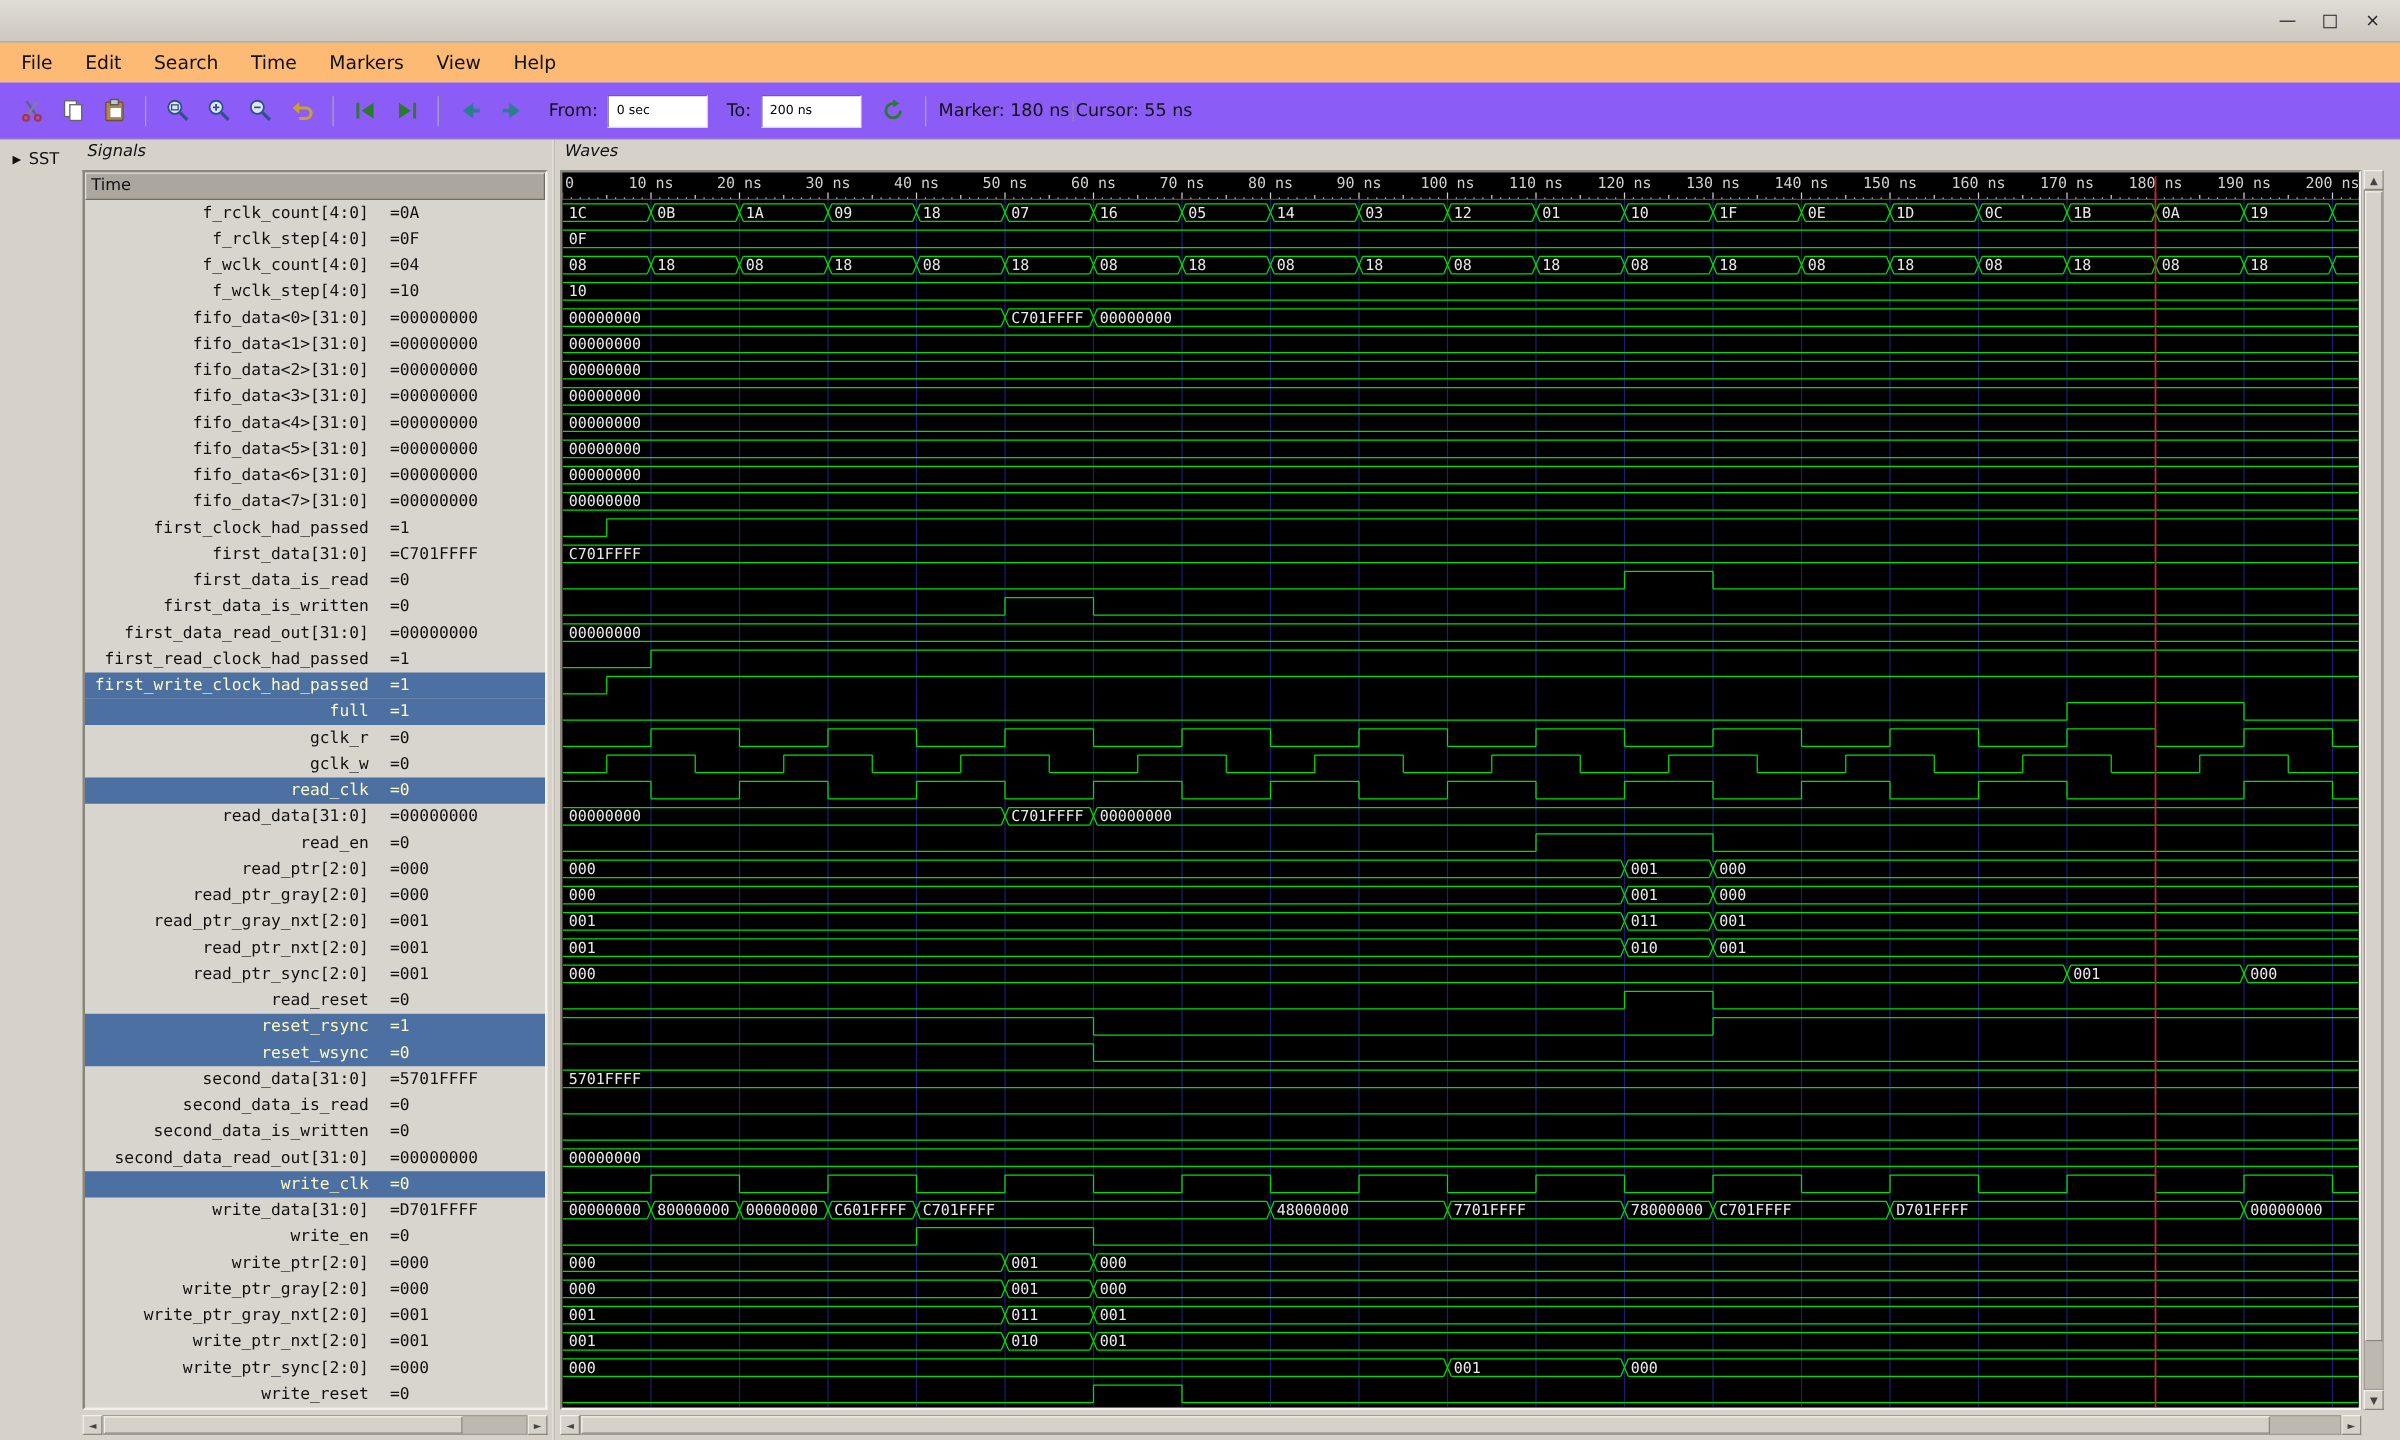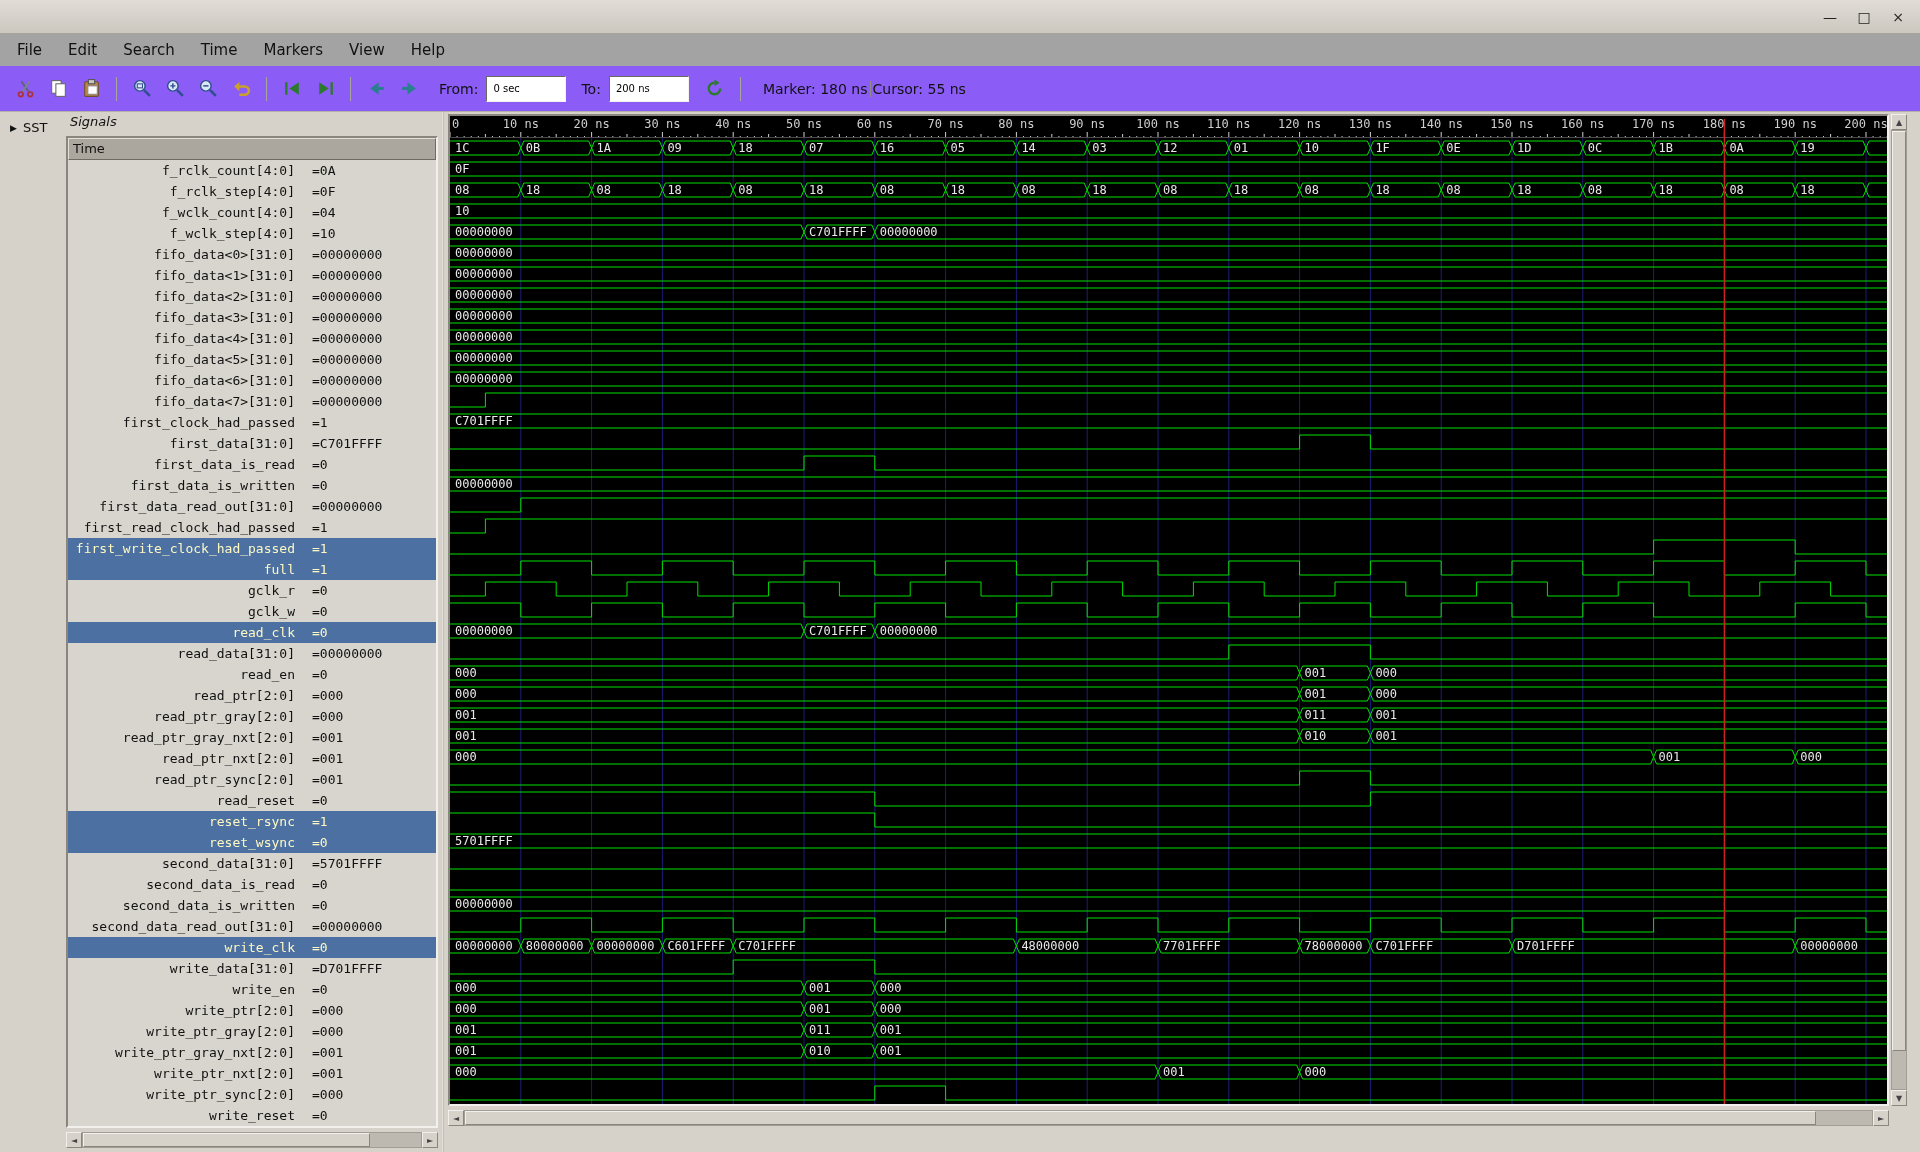--- a/index.html
+++ b/index.html
@@ -7,33 +7,33 @@
               font-family:"DejaVu Sans","Liberation Sans",sans-serif; color:#111; }
 
   
   .titlebar { height:34px; background:linear-gradient(#e0ddd6,#ccc8c0);
               border-bottom:1px solid #a8a49c; display:flex; align-items:center; position:relative; }
   .title { flex:1; text-align:center; font-size:15px; font-weight:bold; color:#1a1a1a; }
   .winbtns { position:absolute; right:8px; top:5px; display:flex; gap:6px; }
   .winbtn { width:28px; height:24px; display:flex; align-items:center; justify-content:center;
             font-size:14px; color:#222; }
 
-  .menubar { height:32px; display:flex; align-items:center; padding-left:4px; background:#a3a3a3; }
+  .menubar { height:32px; display:flex; align-items:center; padding-left:4px; background:#fdba74; }
   .menu-item { padding:5px 13px; font-size:15px; color:#111; }
 
   .toolbar { height:46px; display:flex; align-items:center; padding:0 10px; gap:3px;
              border-bottom:1px solid #b3afa7; background:#8b5cf6; }
   .tbtn { width:30px; height:30px; display:flex; align-items:center; justify-content:center; }
   .tbtn svg { width:21px; height:21px; }
   .tsep { width:1px; height:24px; background:#aaa69e; margin:0 7px; }
   .tlabel { font-size:14px; margin:0 5px 0 12px; }
   .tentry { width:80px; height:26px; background:#fff; border:1px solid;
             border-color:#6e6a62 #f4f2ee #f4f2ee #6e6a62; font-size:10px; padding-left:6px;
             font-family:"DejaVu Sans","Liberation Sans",sans-serif; }
-  .status { font-size:14px; display:flex; align-items:center; gap:2px; margin-left:12px; }
+  .status { font-size:14px; display:flex; align-items:center; gap:2px; margin-left:0; }
 
   
   .main { display:flex; height:1040px; }
   .sst { width:66px; padding:8px 0 0 10px; font-size:13px; display:flex; gap:6px; align-items:center;
          align-self:flex-start; }
   .sst .tri { font-size:9px; }
 
   .signals-col { width:372px; display:flex; flex-direction:column; padding-top:2px; }
   .panel-label { height:22px; font-size:13px; padding-left:4px;font-style:italic; }
   .frame { border:2px solid; border-color:#8a867e #f2f0ec #f2f0ec #8a867e; }
@@ -250,20 +250,21 @@
       <div class="sb-trough">
           <div class="sb-thumb" style="width:85%"></div>
         </div>
       <div class="sb-btn">►</div>
     </div>
   </div>
 
   <div class="splitter"></div>
 
   <div class="waves-col">
+    <div class="panel-label">Waves</div>
     <div class="waves-body">
       <div class="frame waves-frame">
         <svg id="waveSvg" viewBox="0 0 1437 988" width="1437" height="988">
             <rect x="0" y="0" width="1437" height="988" fill="#000000"></rect>
             <line x1="0" y1="16" x2="0" y2="22" stroke="#cfcfcf" stroke-width="1"></line>
             <line x1="7.08" y1="20" x2="7.08" y2="22" stroke="#cfcfcf" stroke-width="1"></line>
             <line x1="14.16" y1="20" x2="14.16" y2="22" stroke="#cfcfcf" stroke-width="1"></line>
             <line x1="21.240000000000002" y1="20" x2="21.240000000000002" y2="22" stroke="#cfcfcf" stroke-width="1"></line>
             <line x1="28.32" y1="20" x2="28.32" y2="22" stroke="#cfcfcf" stroke-width="1"></line>
             <line x1="35.4" y1="18" x2="35.4" y2="22" stroke="#cfcfcf" stroke-width="1"></line>

